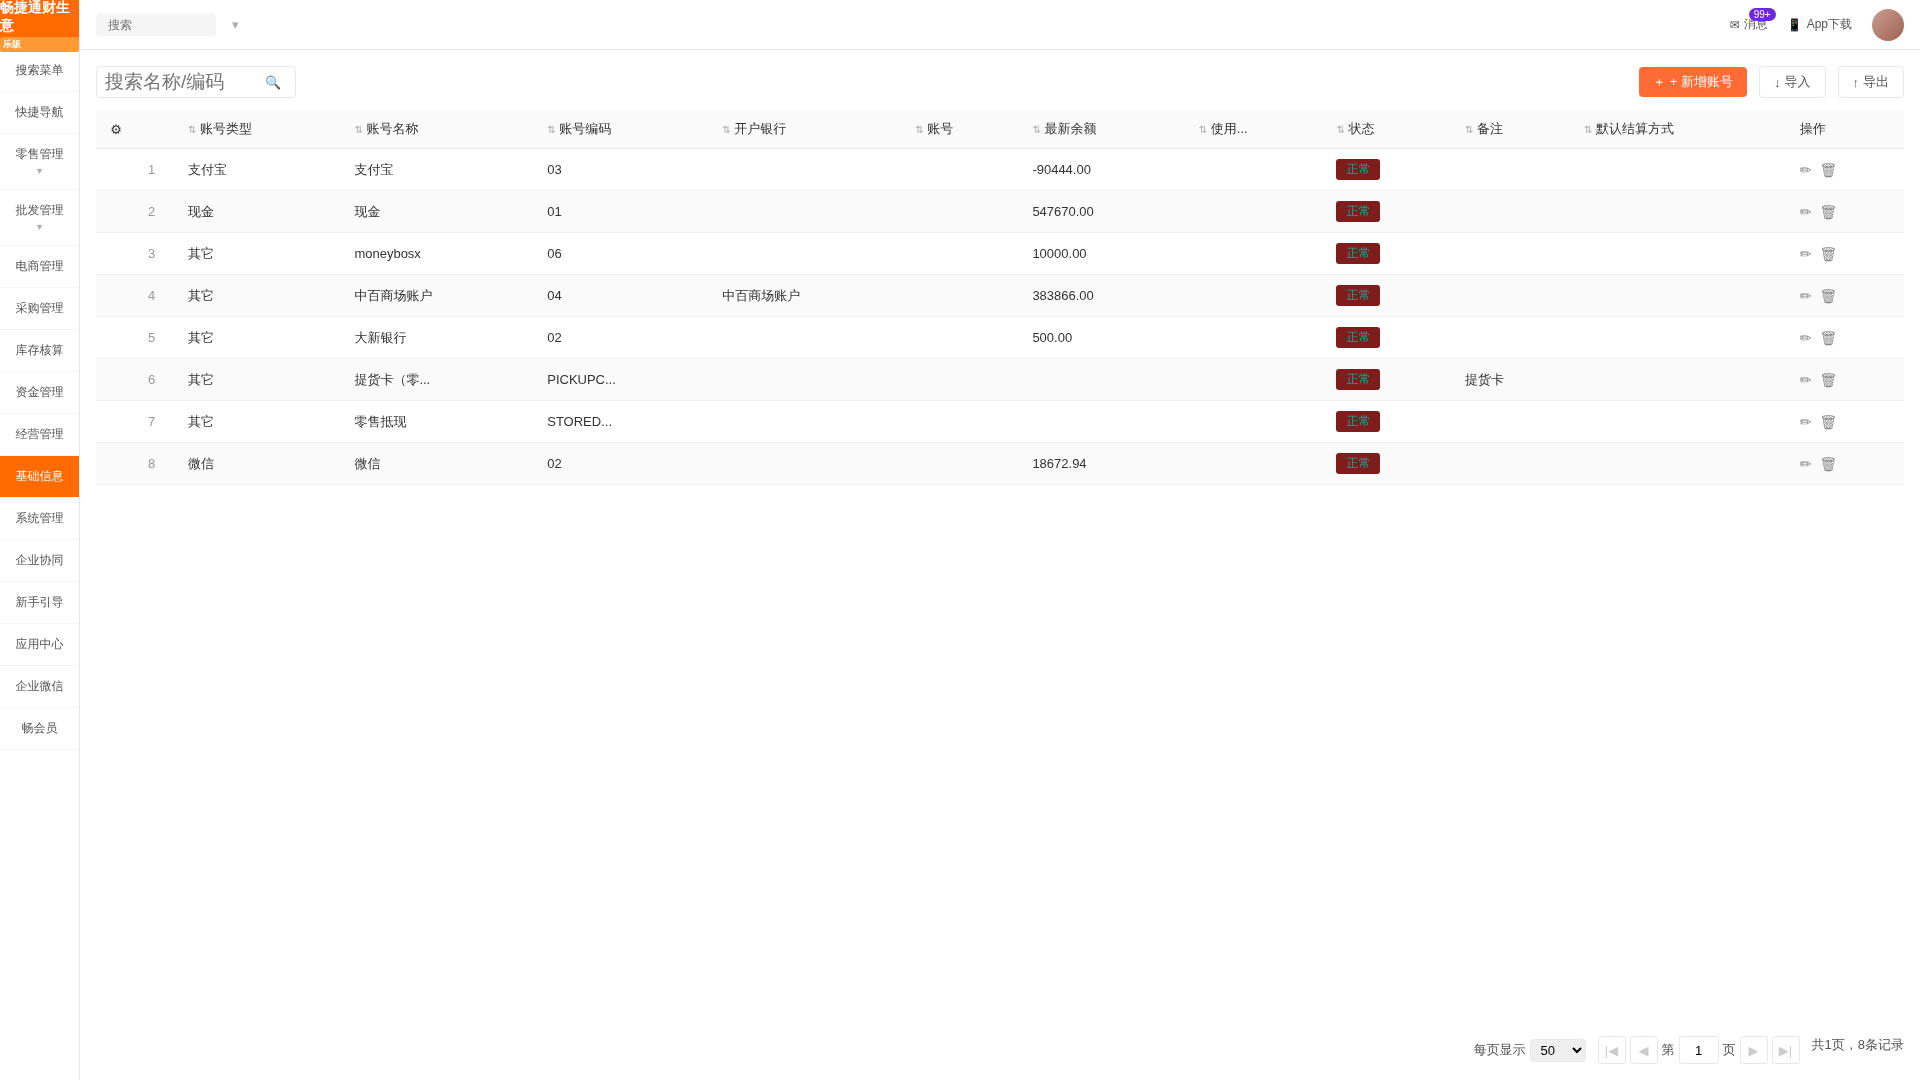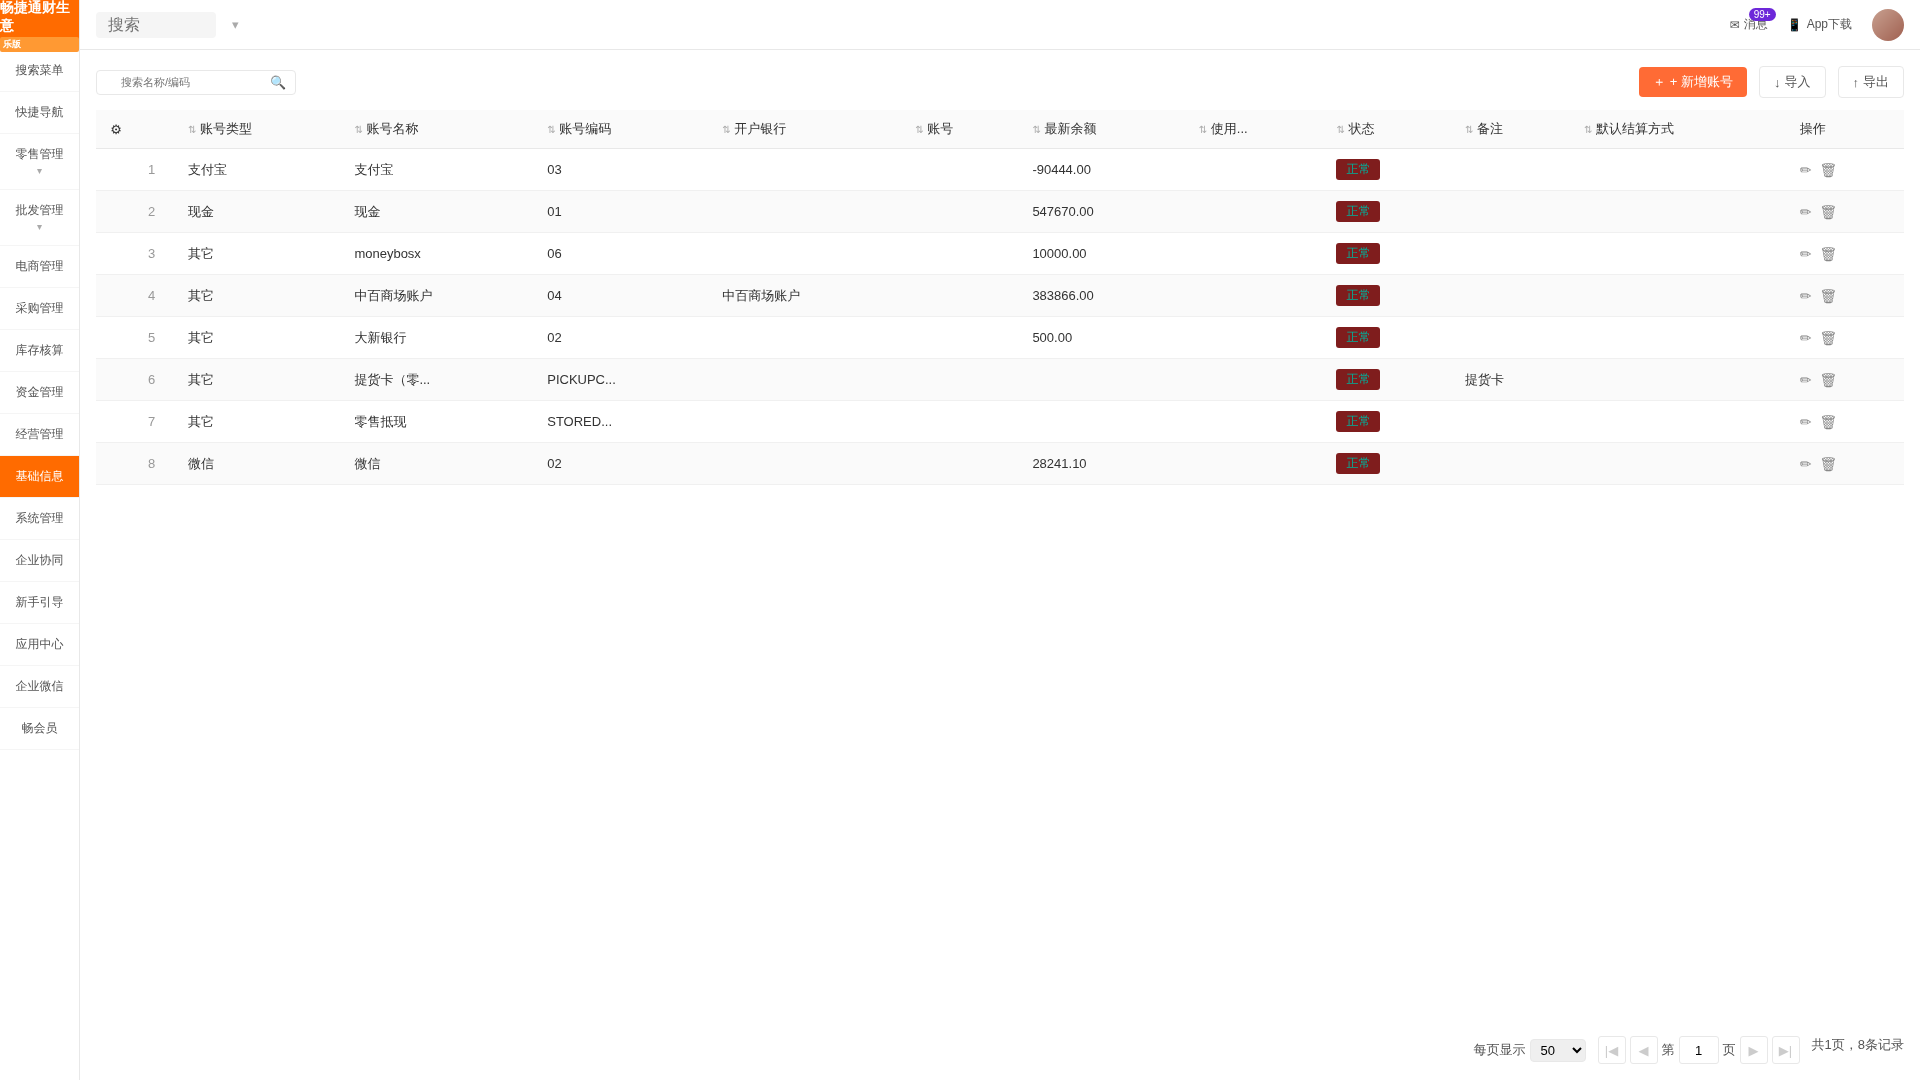--- a/index.html
+++ b/index.html
@@ -60,21 +60,21 @@
       display: flex;
       align-items: center;
       gap: 16px;
     }
     .search-box-top {
       background: #f5f5f5;
       border: none;
       border-radius: 4px;
       padding: 4px 12px;
       width: 120px;
-      font-size: 16px;
+      font-size: 12px;
       color: #999;
     }
     .header-right {
       display: flex;
       align-items: center;
       gap: 20px;
     }
     .msg-btn {
       display: flex;
       align-items: center;
@@ -394,21 +394,21 @@
       </div>
       <div class="avatar" style="background: linear-gradient(135deg, #c8a090, #a06050);"></div>
     </div>
   </div>
 
 
   <div class="content-area">
 
     <div class="toolbar">
       <div class="search-box">
-        <input type="text" style="border: none; outline: none; font-size: 11px; color: rgb(153, 153, 153); width: 160px; margin-left: 16px;" placeholder="搜索名称/编码">
+        <input type="text" style="border: none; outline: none; font-size: 19px; color: rgb(153, 153, 153); width: 160px;" placeholder="搜索名称/编码">
         <span style="color:#aaa;">🔍</span>
       </div>
       <div class="toolbar-right">
         <button class="btn-primary">
           <span>＋</span>
           <span>+ 新增账号</span>
         </button>
         <button class="btn-secondary">
           <span>↓</span>
           <span>导入</span>
@@ -581,21 +581,21 @@
     </td>
   </tr>
             <tr style="background: rgb(250, 250, 250);">
     <td></td>
     <td class="row-num">8</td>
     <td>微信</td>
     <td>微信</td>
     <td>02</td>
     <td></td>
     <td></td>
-    <td>28241.10</td>
+    <td>18672.94</td>
     <td></td>
     <td><span class="status-badge">正常</span></td>
     <td></td>
     <td></td>
     <td>
       <div class="row-actions">
         <span class="action-icon" title="编辑">✏</span>
         <span class="action-icon" title="删除">🗑</span>
       </div>
     </td>

